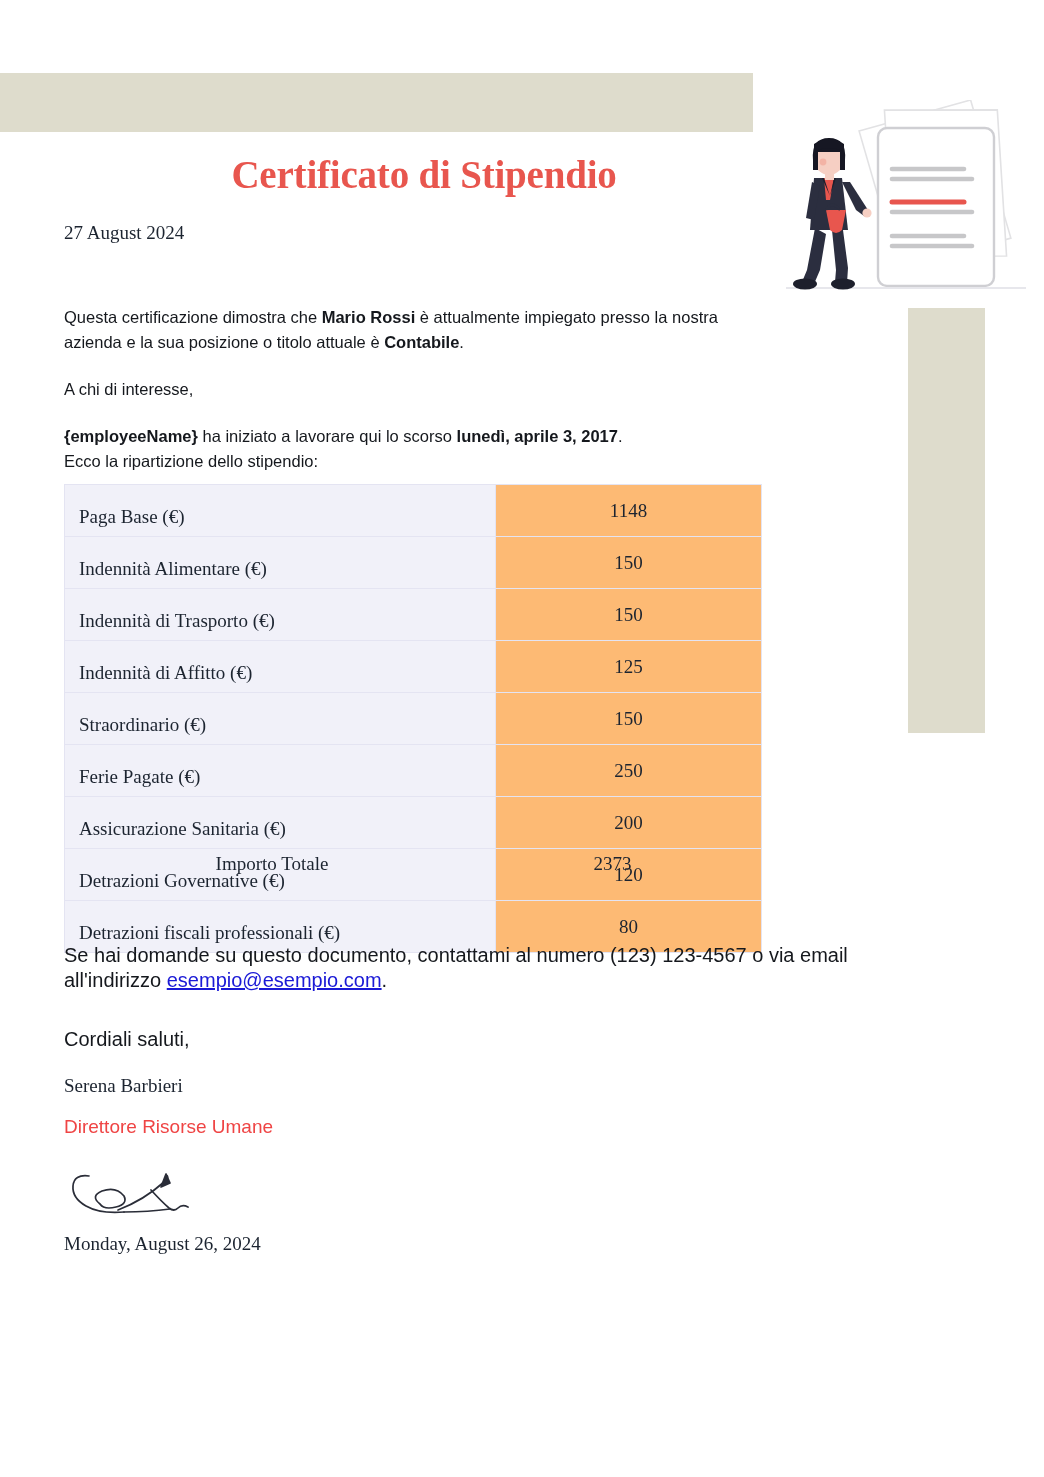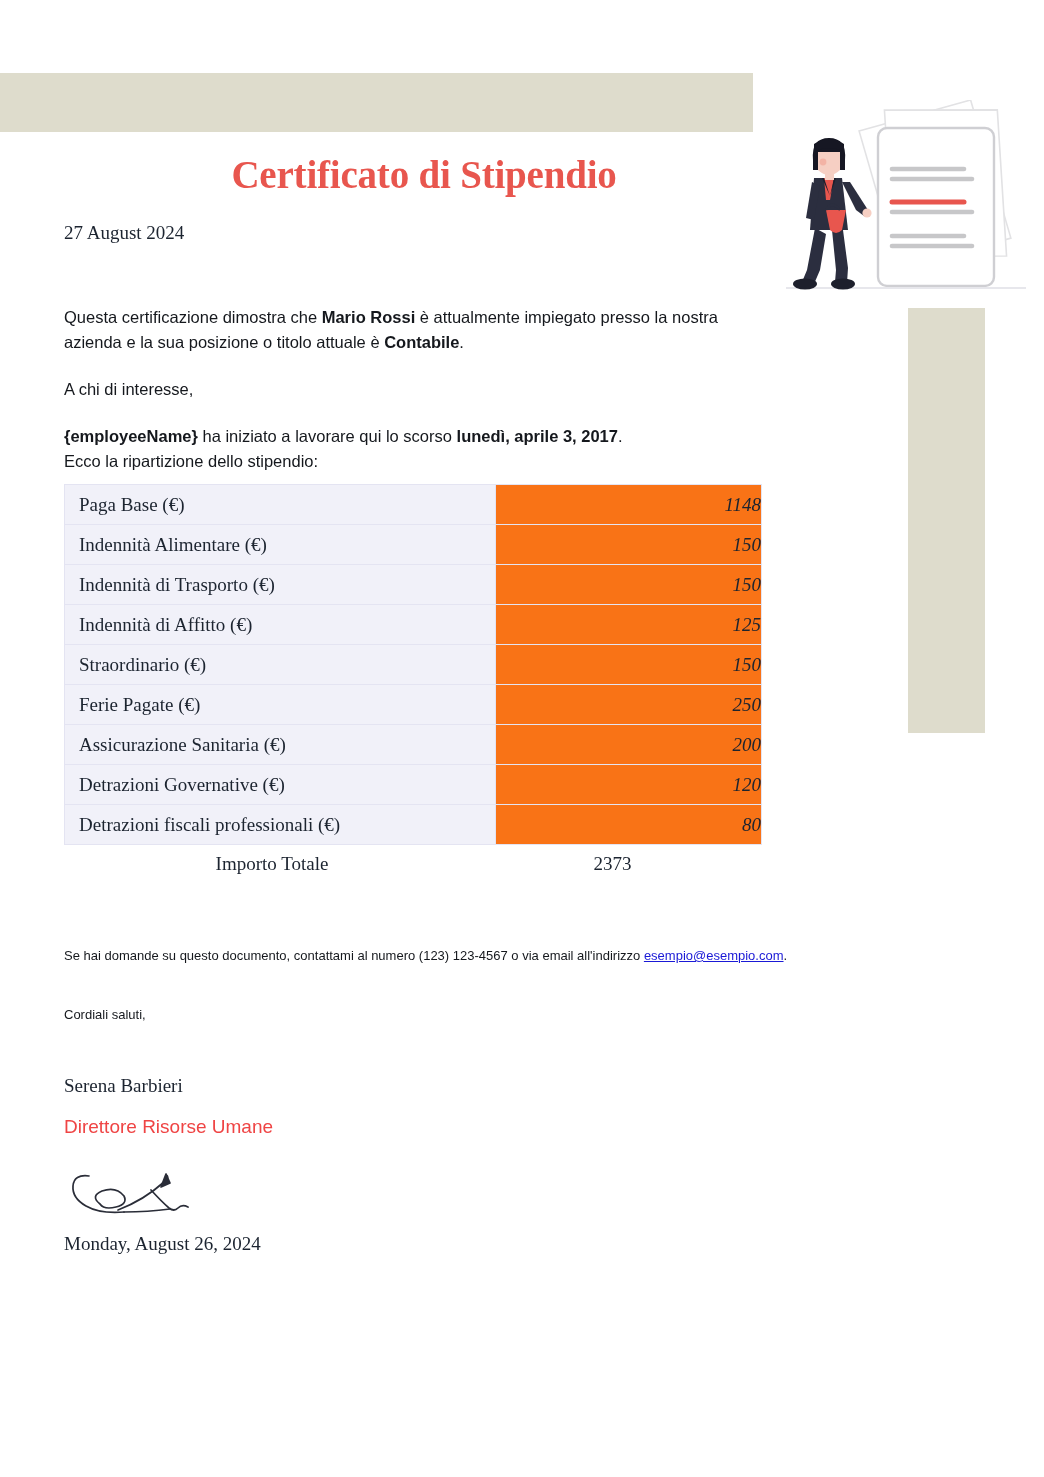--- a/index.html
+++ b/index.html
@@ -56,48 +56,47 @@
     position:absolute;left:64px;top:484px;width:681px;
     border-collapse:collapse;
     table-layout:fixed;
   }
   .tbl td{
     border:1px solid #e4e4f2;
     height:39px;
     font-family:"Liberation Serif", serif;
     font-size:19px;
     color:#1c2430;
-    padding:0 0 0 14px;
+    padding:12px 0 0 14px;
     vertical-align:middle;
   }
   .tbl td.lbl{
     width:416px;
     background:#f1f1f9;
   }
   .tbl td.val{
     width:265px;
-    background:#f97316;
-    text-align:right;
+    background:#fdba74;
+    text-align:center;
     padding:0;
-    font-style:italic;
   }
   .total-row{
     position:absolute;left:64px;top:853px;width:681px;
     display:flex;
     font-family:"Liberation Serif", serif;
     font-size:19px;color:#1c2430;
   }
   .total-row .t-lbl{width:416px;text-align:center;}
   .total-row .t-val{width:265px;text-align:center;}
 
   
   .footer-wrap{
     position:absolute;left:64px;top:943px;width:880px;
     font-family:"Liberation Sans", sans-serif;
-    font-size:13px;color:#15181d;line-height:25px;
+    font-size:20px;color:#15181d;line-height:25px;
   }
   .footer-wrap a{color:#1a19d6;text-decoration:underline;}
   .mail-line{margin:0 0 34px 0;}
   .regards{margin:0;}
 
   
   .sig-name{
     position:absolute;left:64px;top:1075px;
     font-family:"Liberation Serif", serif;font-size:19px;color:#1c2430;
   }

